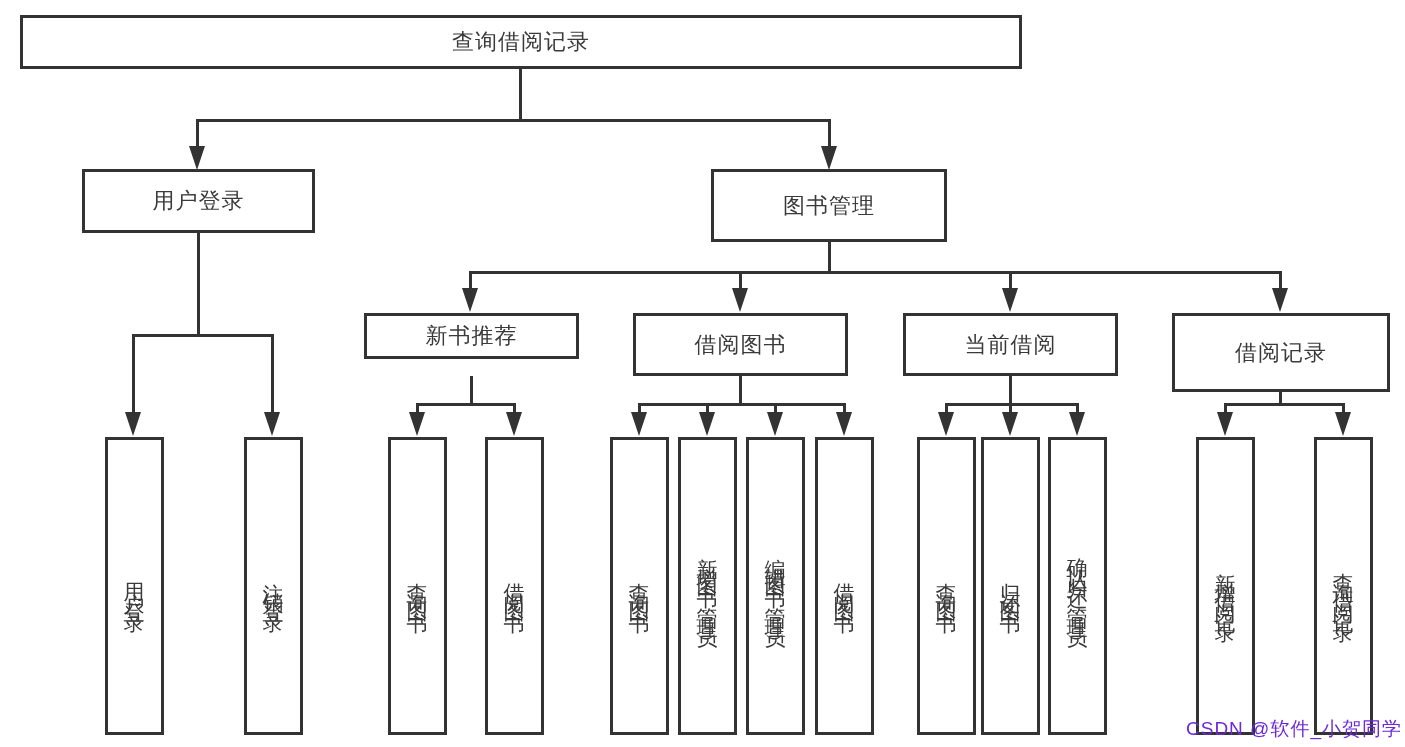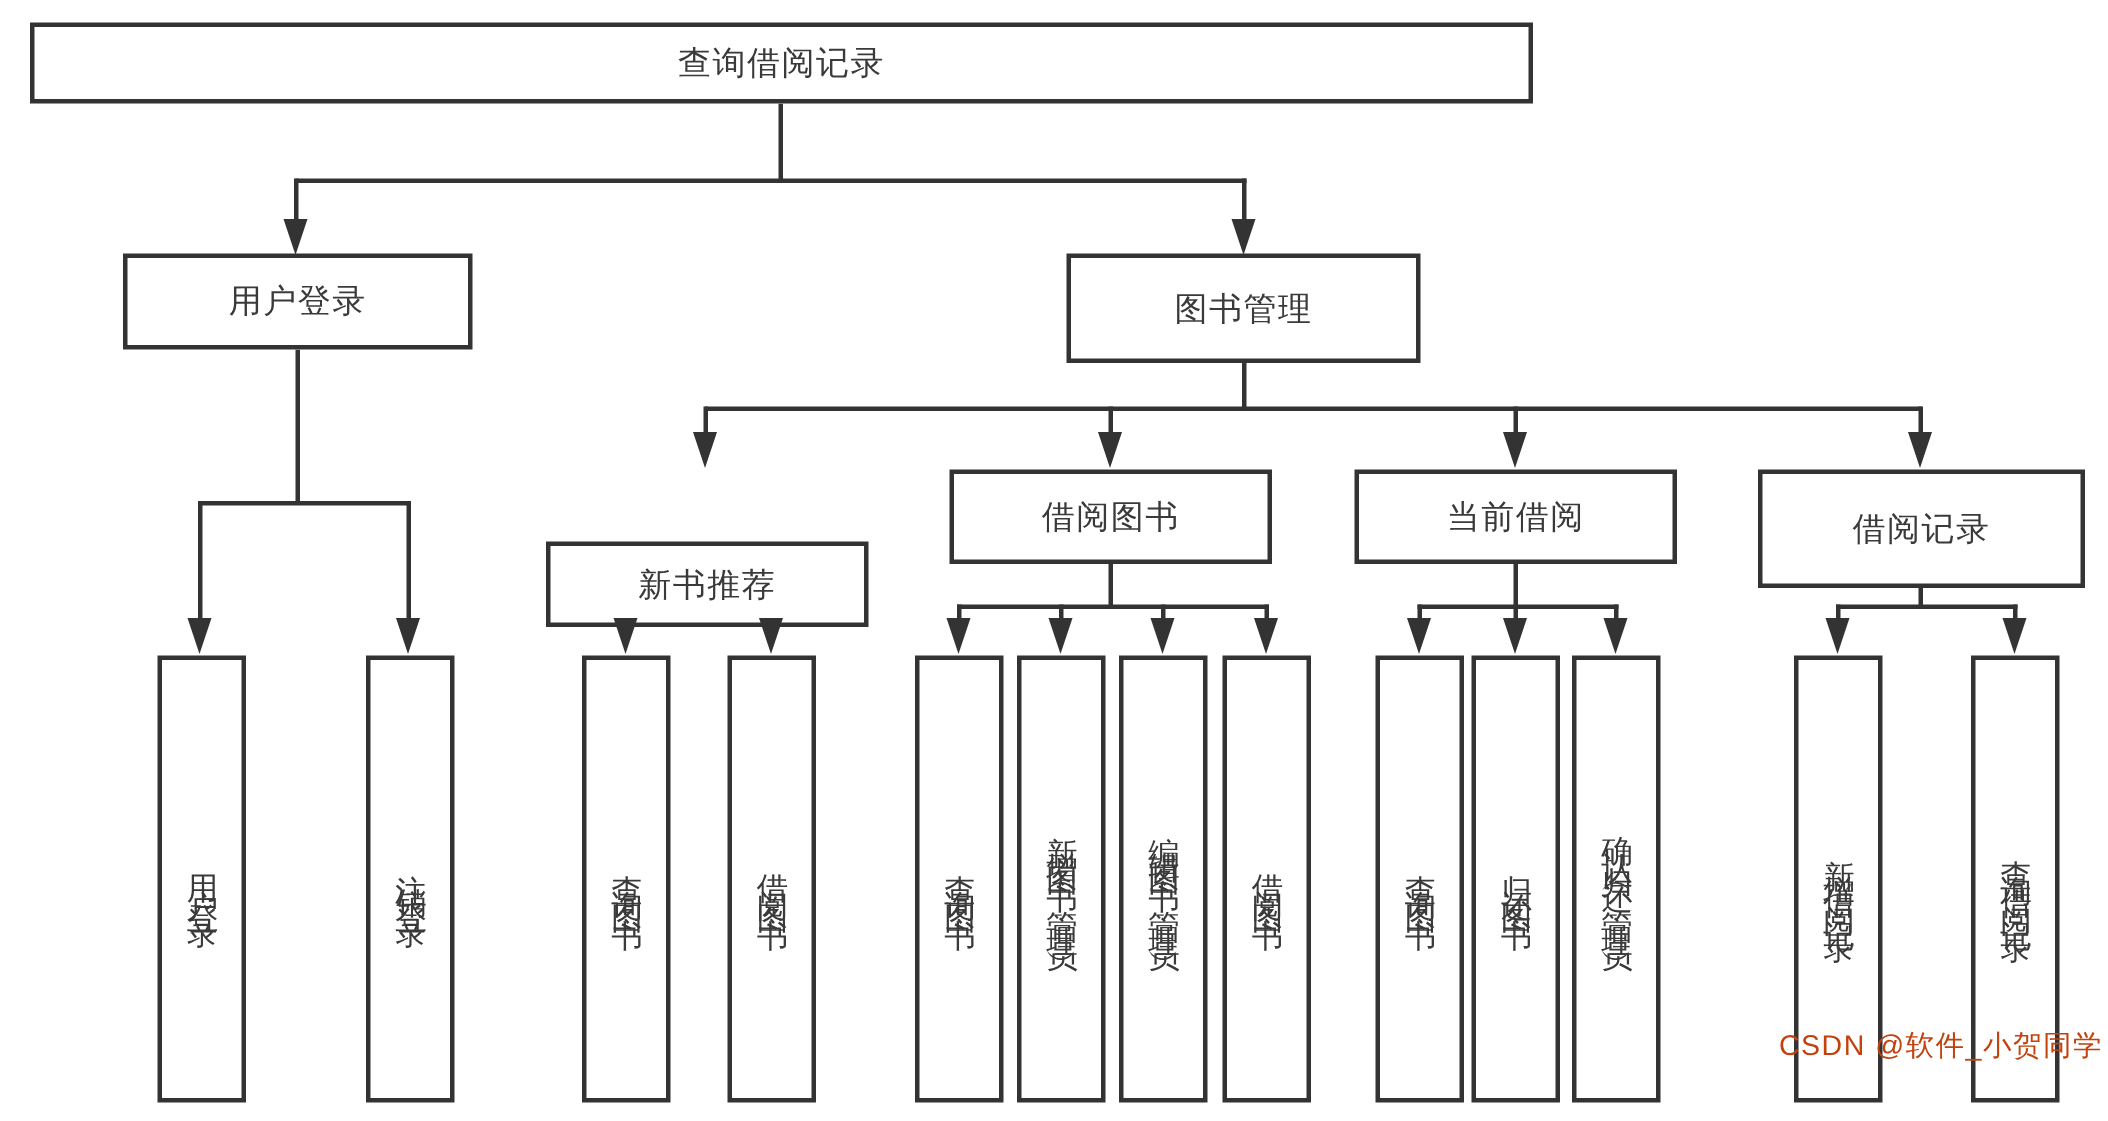--- a/index.html
+++ b/index.html
@@ -35,40 +35,40 @@
   .arrow{
     position:absolute;
     width:0;height:0;
     border-left:8px solid transparent;
     border-right:8px solid transparent;
     border-top:24px solid #333333;
     z-index:3;
   }
   .watermark{
     position:absolute;
-    left:1186px;top:684px;
+    left:1186px;top:716px;
     font-size:19px;
-    color:#c2410c;
+    color:#6d28d9;
     letter-spacing:1px;
     z-index:5;
     white-space:nowrap;
   }
 </style>
 </head>
 <body>
 
 <div class="canvas">
 
   <div class="node hnode" style="left:20px;top:15px;width:1002px;height:54px;">查询借阅记录</div>
 
   <div class="node hnode" style="left:82px;top:169px;width:233px;height:64px;">用户登录</div>
 
   <div class="node hnode" style="left:711px;top:169px;width:236px;height:73px;">图书管理</div>
 
-  <div class="node hnode" style="left:364px;top:313px;width:215px;height:57px;margin-top:48px;">新书推荐</div>
+  <div class="node hnode" style="left:364px;top:313px;width:215px;height:46px;">新书推荐</div>
 
   <div class="node hnode" style="left:633px;top:313px;width:215px;height:63px;">借阅图书</div>
 
   <div class="node hnode" style="left:903px;top:313px;width:215px;height:63px;">当前借阅</div>
 
   <div class="node hnode" style="left:1172px;top:313px;width:218px;height:79px;">借阅记录</div>
 
   <div class="node vnode" style="left:105px;top:437px;width:59px;height:298px;">用户登录</div>
 
   <div class="node vnode" style="left:244px;top:437px;width:59px;height:298px;">注销登录</div>

